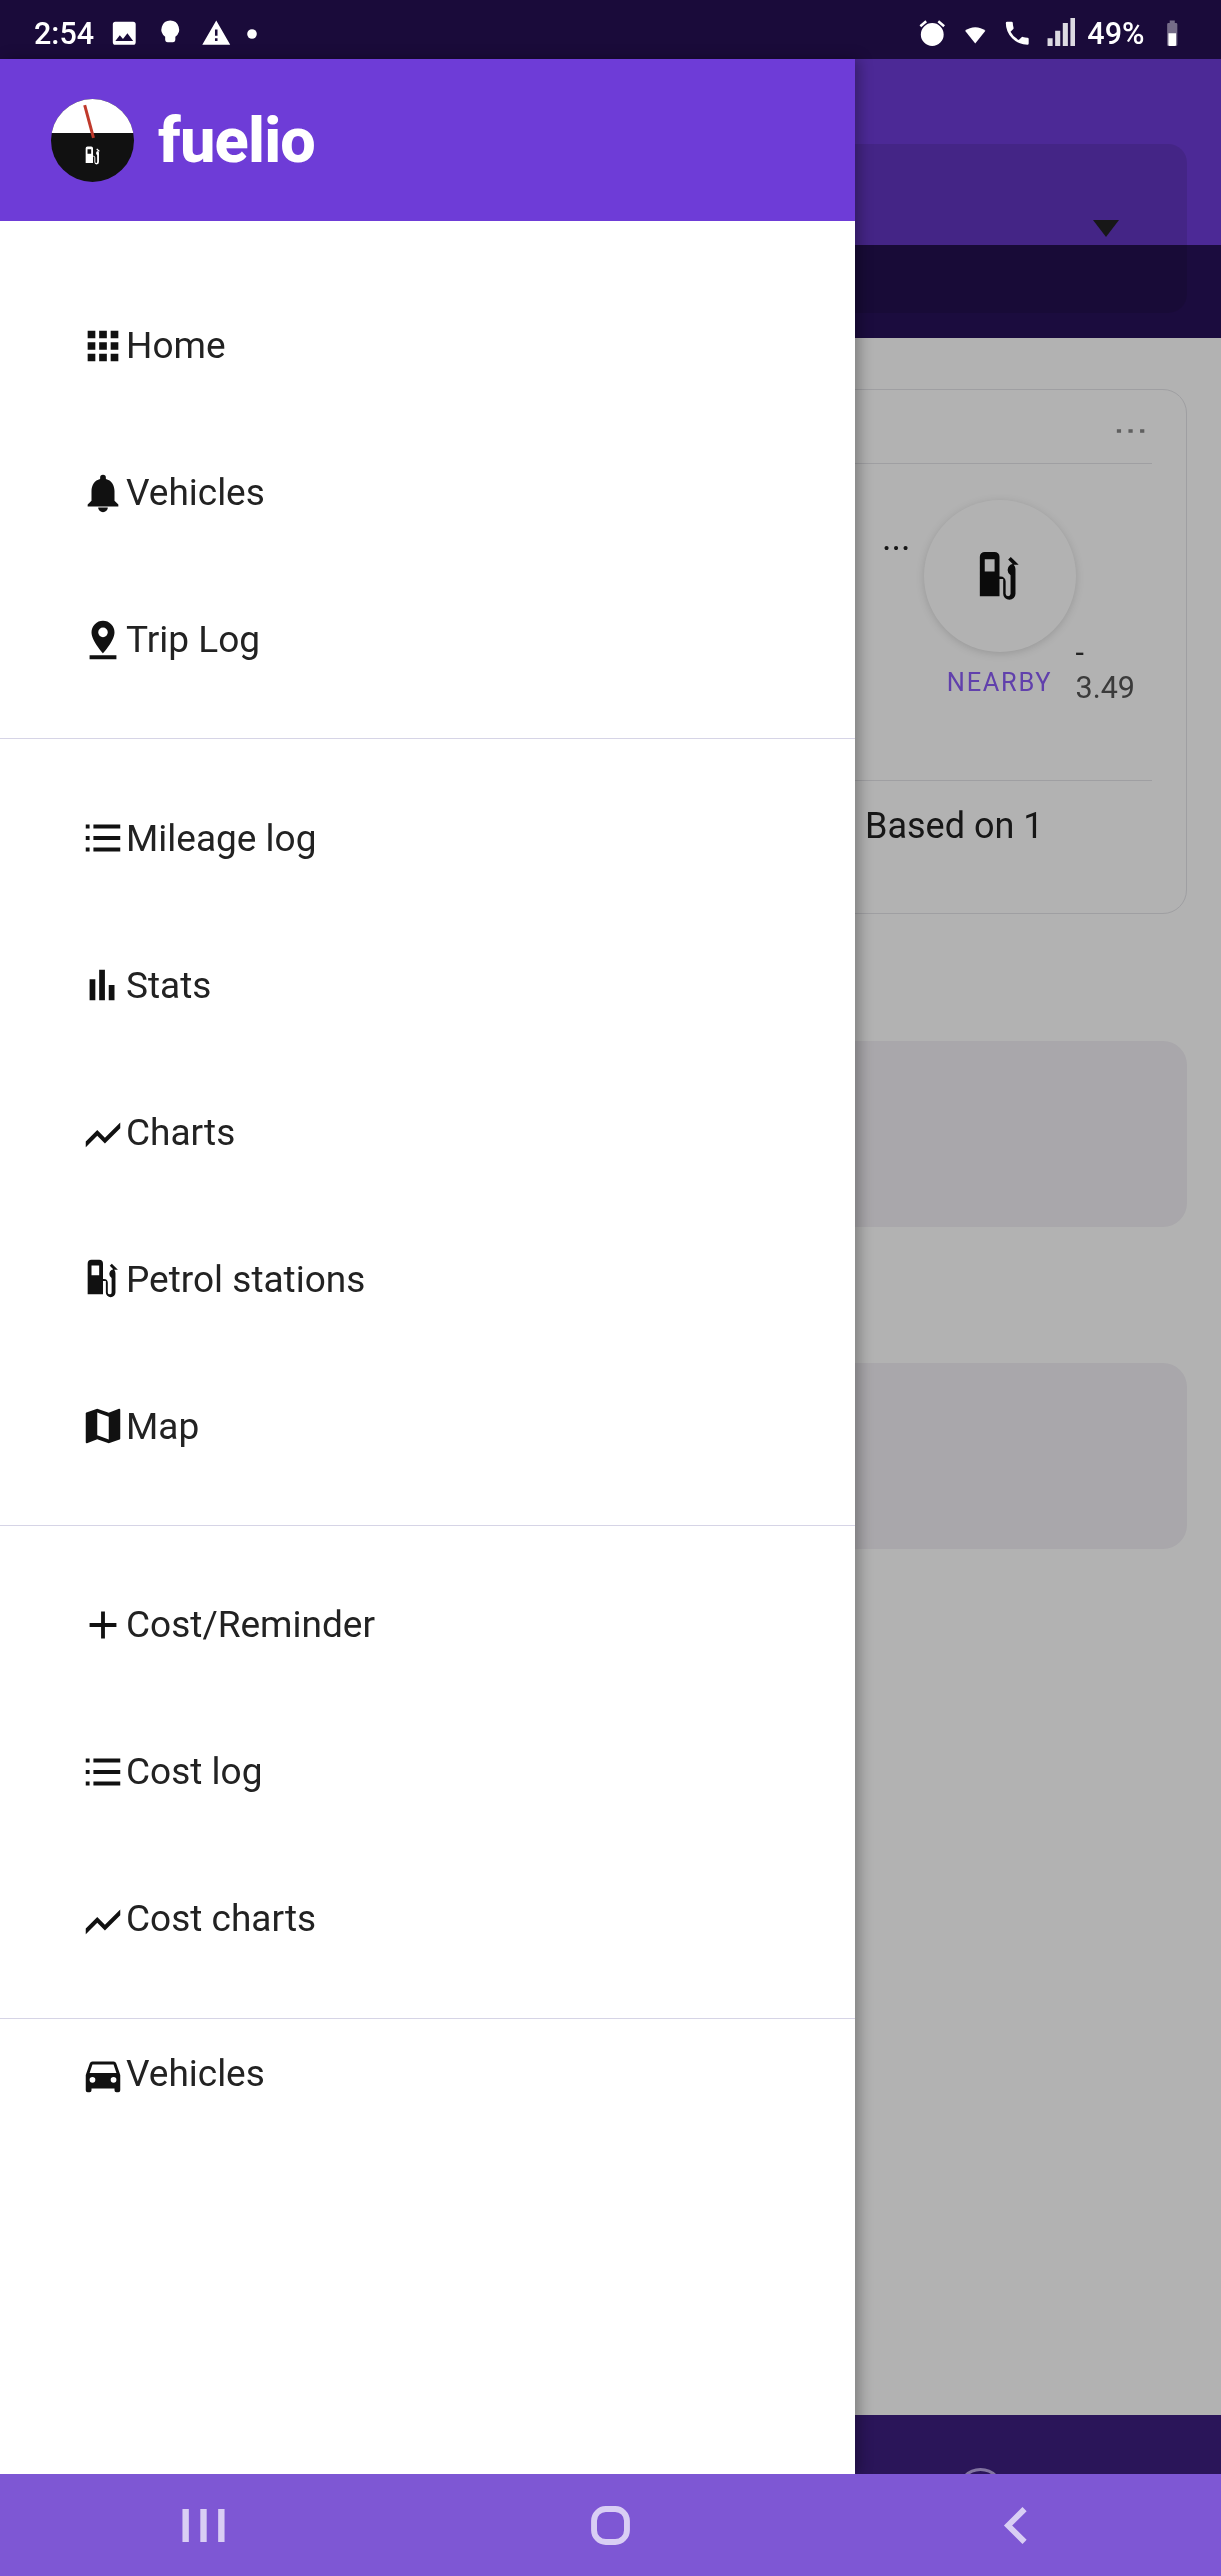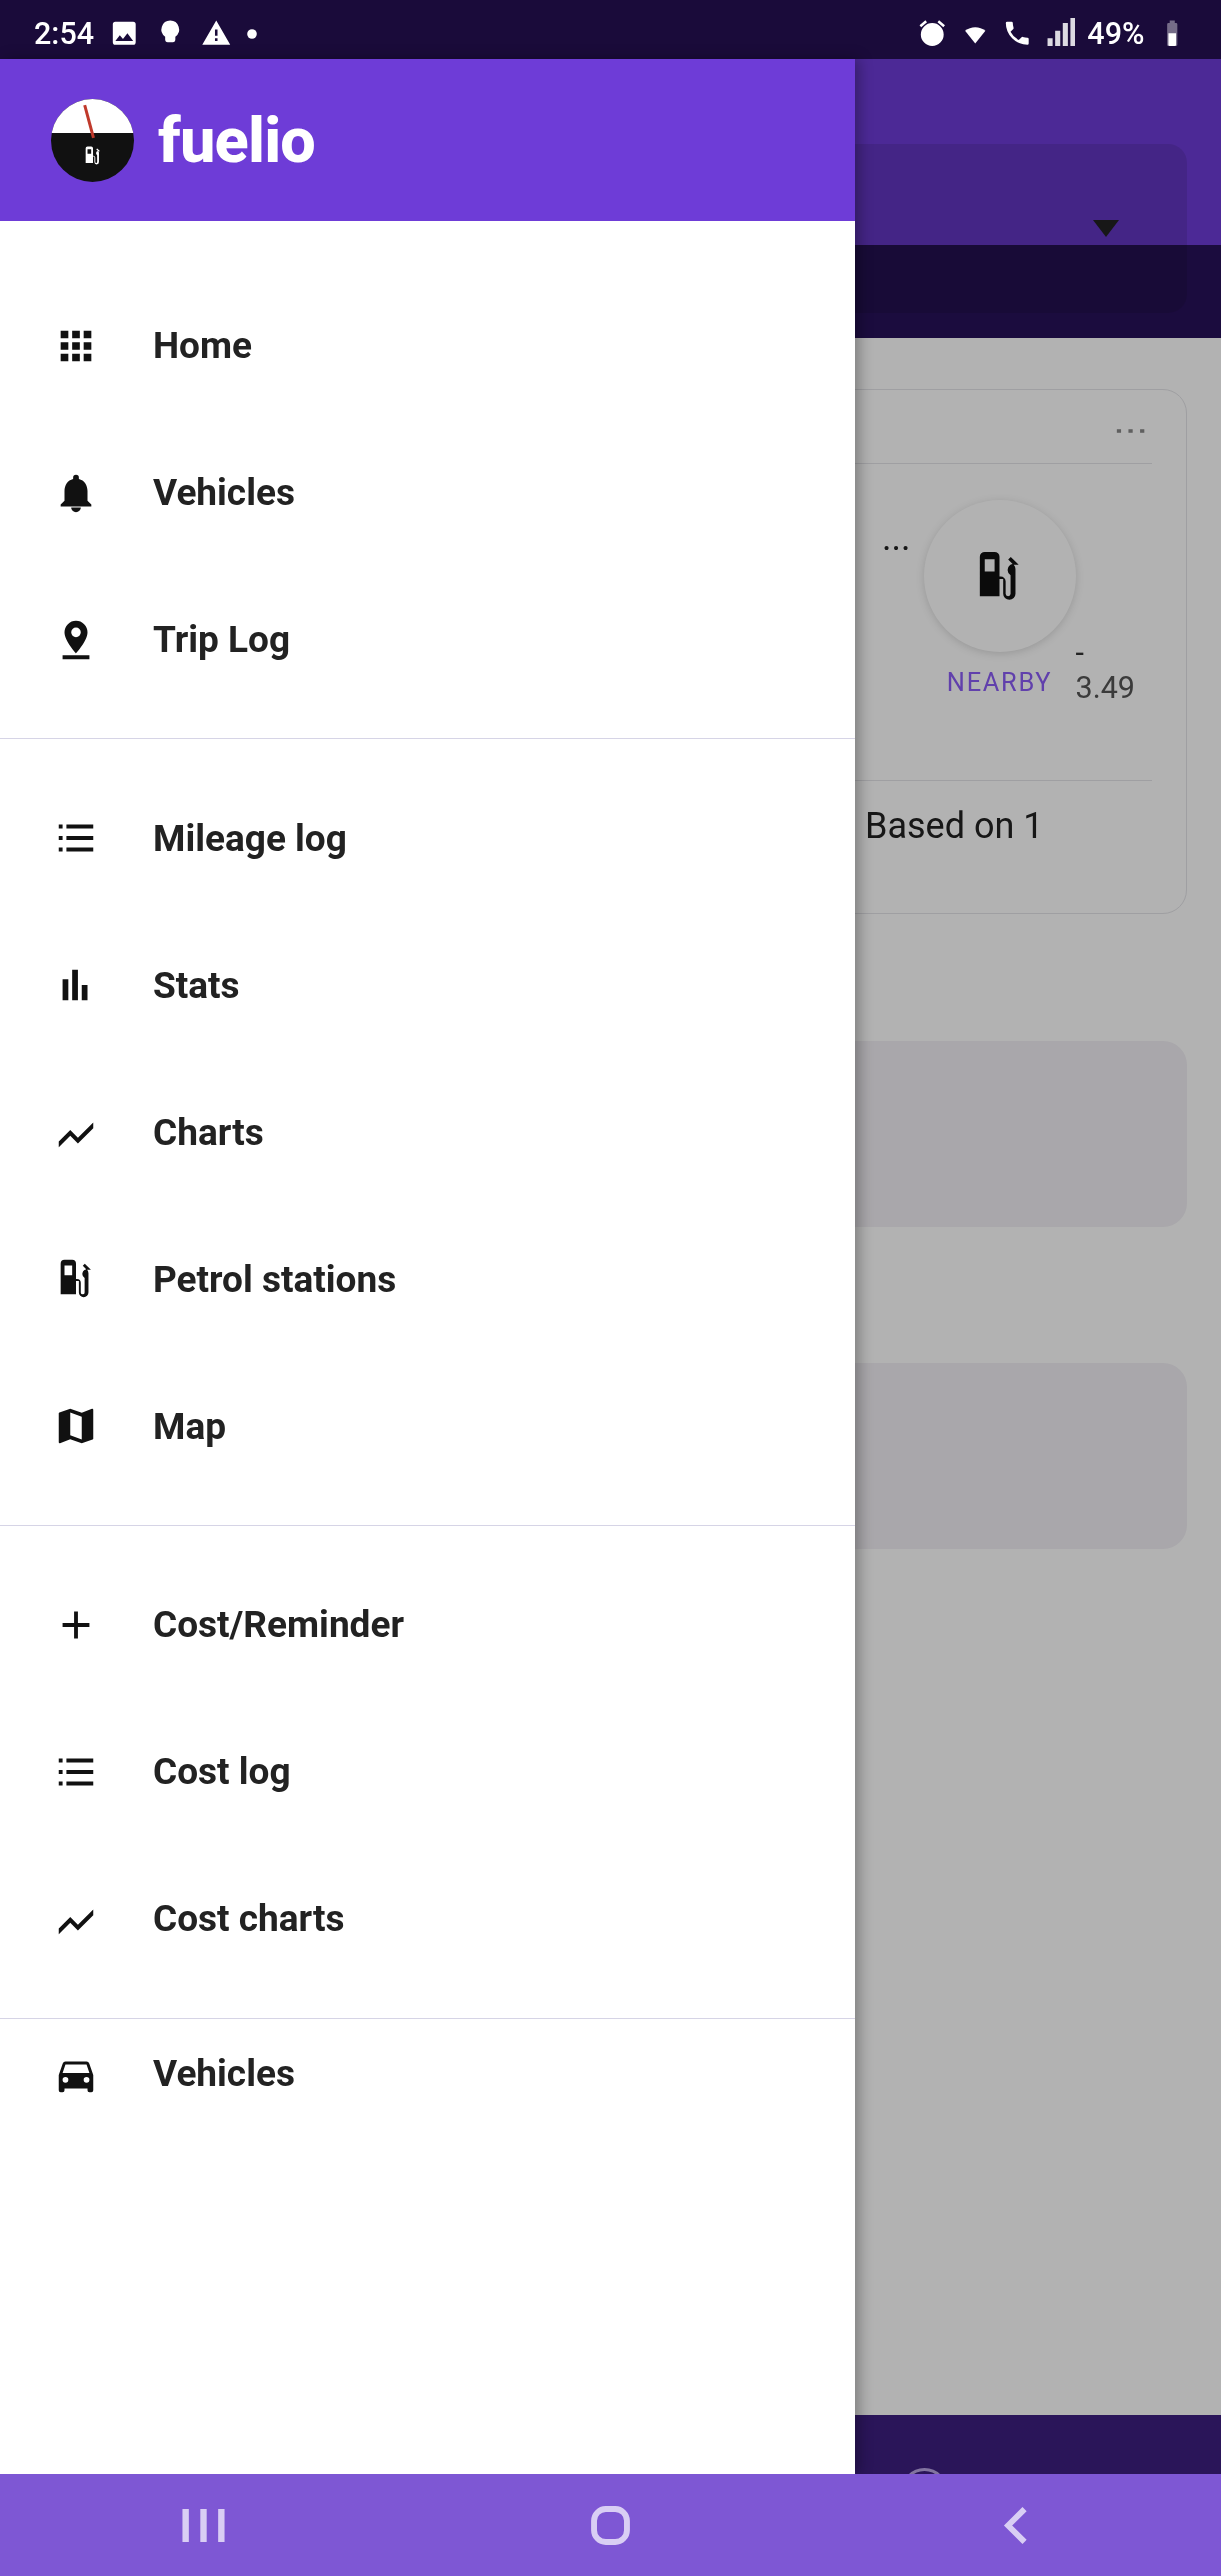--- a/index.html
+++ b/index.html
@@ -211,24 +211,23 @@
     padding-top: 51px;
   }
   .section-divider {
     height: 0.8px; background: #d6d4e6; margin: 25.4px 0;
   }
 
   .item {
     height: 147px;
     display: flex;
     align-items: center;
-    padding-left: 53px;
-    gap: 54px;
+    padding-left: 80px;
     font-size: 37px;
-    font-weight: 700;
+    font-weight: 400;
     color: #222;
   }
   .item .ico {
     width: 46px; height: 46px;
     display: inline-flex; align-items: center; justify-content: center;
     flex-shrink: 0;
   }
   .item .ico svg { width: 100%; height: 100%; fill: #111; }
   .item.selected {
     position: relative;

